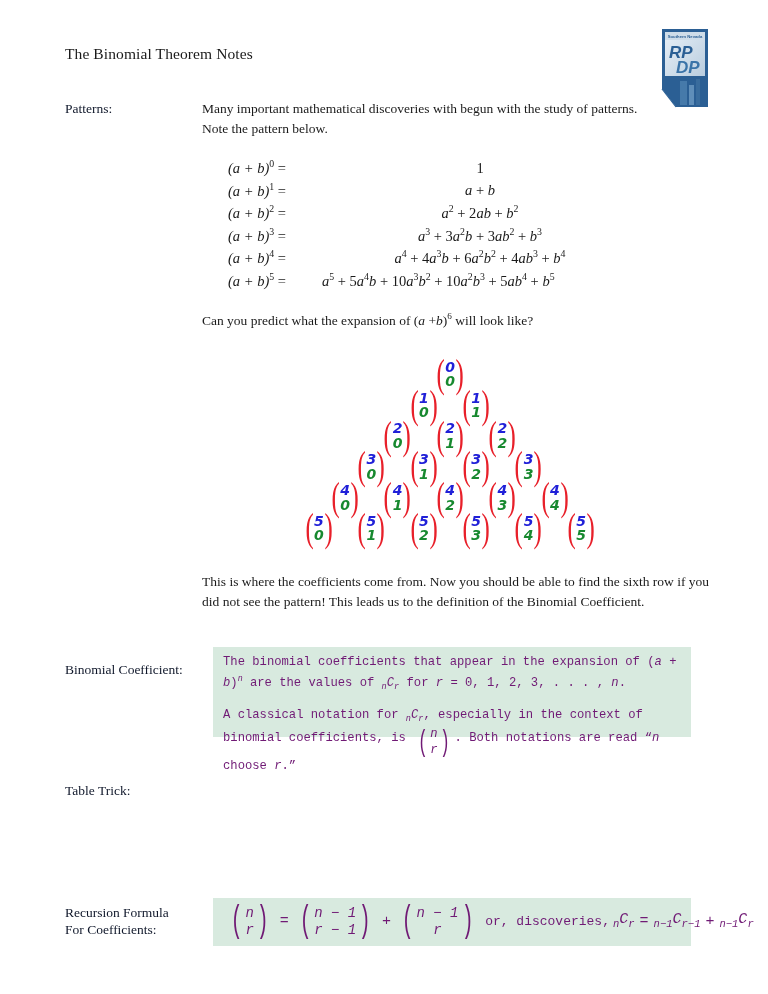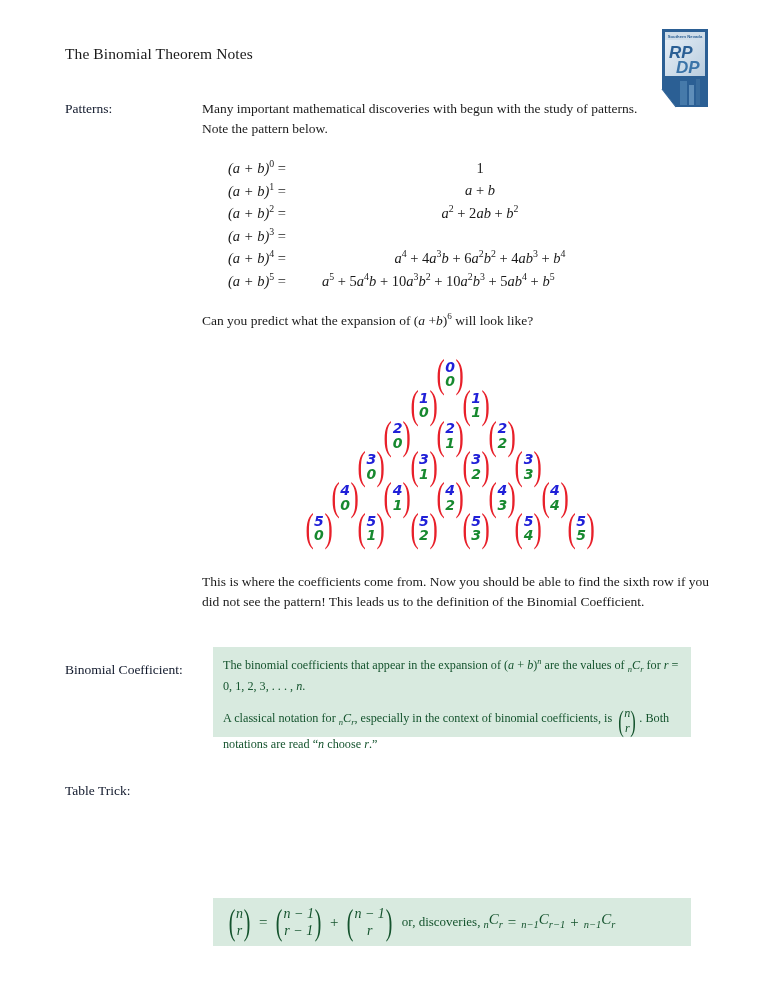--- a/index.html
+++ b/index.html
@@ -146,23 +146,24 @@
     color: #17892f;
     font-size: 14px;
     font-style: italic;
     line-height: 1.05;
   }
 
   
   .mintbox {
     position: absolute;
     background: #d8eadf;
-    color: #14532d;
+    color: #701a75;
     font-size: 12.2px;
     line-height: 16.5px;
+    font-family: Liberation Mono, monospace;
   }
   .mintbox p { margin: 0; }
   .mintbox p + p { margin-top: 11px; }
 
   .box-coef {
     left: 213px;
     top: 647px;
     width: 478px;
     height: 90px;
     padding: 7px 10px 0 10px;
@@ -266,20 +267,21 @@
     <div class="exp-row">
       <span class="exp-lhs">(<i>a</i> + <i>b</i>)<sup class="upright">1</sup> <span class="upright">=</span></span>
       <span class="exp-rhs"><i>a</i> <span class="upright">+</span> <i>b</i></span>
     </div>
     <div class="exp-row">
       <span class="exp-lhs">(<i>a</i> + <i>b</i>)<sup class="upright">2</sup> <span class="upright">=</span></span>
       <span class="exp-rhs"><i>a</i><sup class="upright">2</sup> <span class="upright">+ 2</span><i>ab</i> <span class="upright">+</span> <i>b</i><sup class="upright">2</sup></span>
     </div>
     <div class="exp-row">
       <span class="exp-lhs">(<i>a</i> + <i>b</i>)<sup class="upright">3</sup> <span class="upright">=</span></span>
+      <span class="exp-rhs"><i>a</i><sup class="upright">3</sup> <span class="upright">+ 3</span><i>a</i><sup class="upright">2</sup><i>b</i> <span class="upright">+ 3</span><i>ab</i><sup class="upright">2</sup> <span class="upright">+</span> <i>b</i><sup class="upright">3</sup></span>
     </div>
     <div class="exp-row">
       <span class="exp-lhs">(<i>a</i> + <i>b</i>)<sup class="upright">4</sup> <span class="upright">=</span></span>
       <span class="exp-rhs"><i>a</i><sup class="upright">4</sup> <span class="upright">+ 4</span><i>a</i><sup class="upright">3</sup><i>b</i> <span class="upright">+ 6</span><i>a</i><sup class="upright">2</sup><i>b</i><sup class="upright">2</sup> <span class="upright">+ 4</span><i>ab</i><sup class="upright">3</sup> <span class="upright">+</span> <i>b</i><sup class="upright">4</sup></span>
     </div>
     <div class="exp-row last">
       <span class="exp-lhs">(<i>a</i> + <i>b</i>)<sup class="upright">5</sup> <span class="upright">=</span></span>
       <span class="exp-rhs"><i>a</i><sup class="upright">5</sup> <span class="upright">+ 5</span><i>a</i><sup class="upright">4</sup><i>b</i> <span class="upright">+ 10</span><i>a</i><sup class="upright">3</sup><i>b</i><sup class="upright">2</sup> <span class="upright">+ 10</span><i>a</i><sup class="upright">2</sup><i>b</i><sup class="upright">3</sup> <span class="upright">+ 5</span><i>ab</i><sup class="upright">4</sup> <span class="upright">+</span> <i>b</i><sup class="upright">5</sup></span>
     </div>
   </div>
@@ -494,20 +496,22 @@
             <i>r</i>
           </span>
           <span class="ip">)</span>
         </span><span>. Both notations are read “</span><i>n</i><span> choose </span><i>r</i><span>.”</span>
     </p>
   </div>
 
   <div class="label" style="left:65px; top:782px;">Table Trick:</div>
   <div class="bodytext" style="left:202px; top:782px; width:500px; height:90px;"></div>
 
+  <div class="label" style="left:65px; top:904px;">Recursion Formula
+For Coefficients:</div>
 
   <div class="mintbox box-recur">
     <div class="recur-formula">
       <span class="ibinom">
           <span class="ip">(</span>
           <span class="icol">
             <i>n</i>
             <i>r</i>
           </span>
           <span class="ip">)</span>

